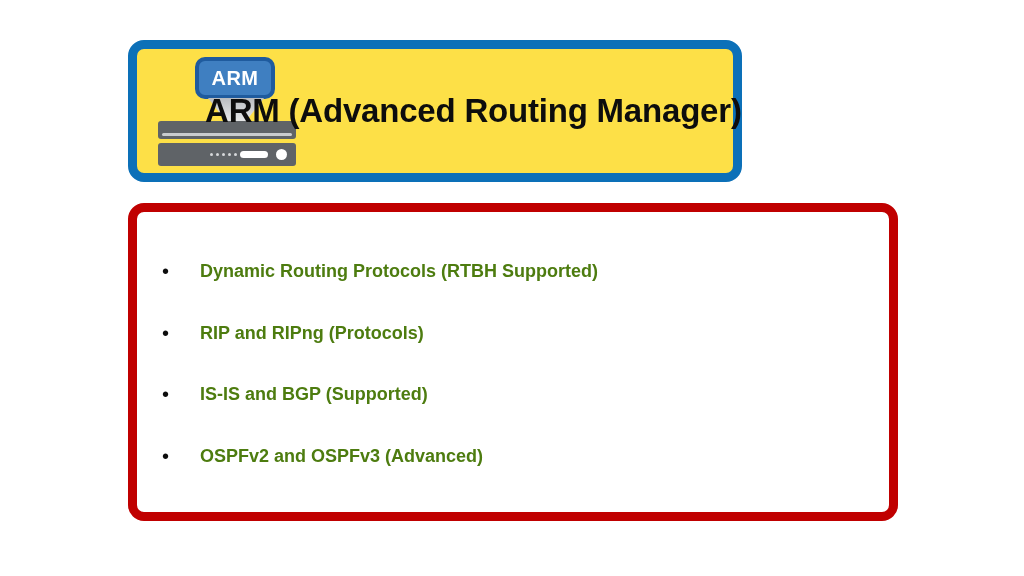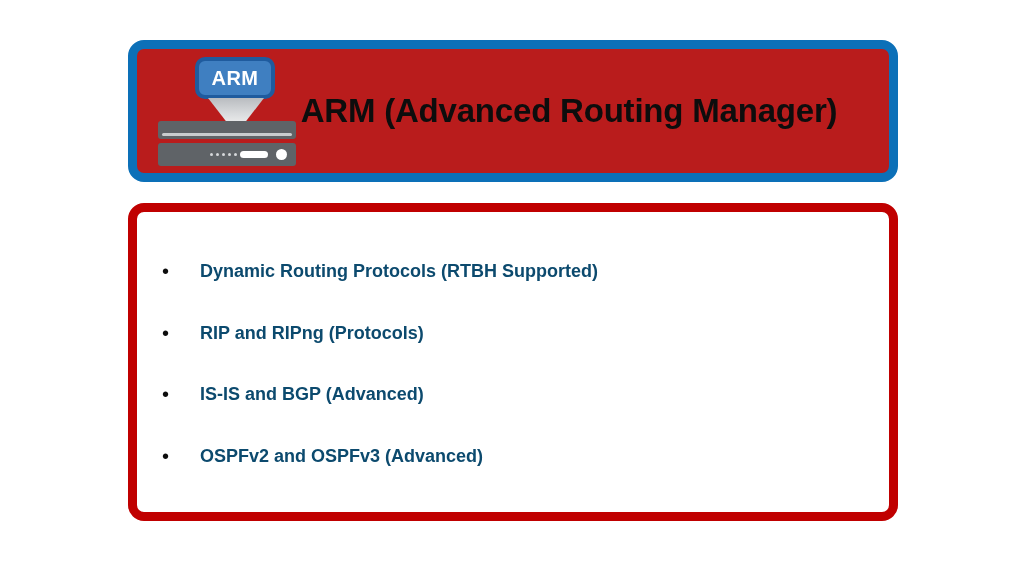--- a/index.html
+++ b/index.html
@@ -19,24 +19,24 @@
     position: absolute;
     inset: 0;
     background: #ffffff;
   }
 
   
   .header-box {
     position: absolute;
     left: 128px;
     top: 40px;
-    width: 770px;
+    width: 614px;
     height: 142px;
     box-sizing: border-box;
-    background: #b91c1c;
+    background: #fde047;
     border: 9px solid #0c70b8;
     border-radius: 16px;
     display: flex;
     align-items: center;
   }
 
   .header-icon {
     position: absolute;
     left: 16px;
     top: 50%;
@@ -146,21 +146,21 @@
     background: #ffffff;
   }
 
   .header-title {
     position: absolute;
     left: 0;
     right: 0;
     top: 50%;
     transform: translateY(-50%);
     text-align: center;
-    padding-left: 112px;
+    padding-left: 68px;
     font-size: 33px;
     font-weight: bold;
     color: #0d0d0d;
     letter-spacing: -0.2px;
     white-space: nowrap;
   }
 
   
   .body-box {
     position: absolute;
@@ -194,21 +194,21 @@
     text-align: left;
     padding-left: 7px;
     box-sizing: border-box;
     font-size: 20px;
     line-height: 22px;
     color: #0d0d0d;
   }
   .bullet-text {
     font-size: 18px;
     font-weight: bold;
-    color: #0c4a6e;
+    color: #4d7c0f;
     line-height: 22px;
     white-space: nowrap;
   }
 </style>
 </head>
 <body>
 
 <div class="slide">
 
   <div class="header-box">
@@ -251,21 +251,21 @@
         <span class="bullet-text">Dynamic Routing Protocols (RTBH Supported)</span>
       </li>
 
       <li class="bullet-item">
         <span class="bullet-marker">•</span>
         <span class="bullet-text">RIP and RIPng (Protocols)</span>
       </li>
 
       <li class="bullet-item">
         <span class="bullet-marker">•</span>
-        <span class="bullet-text">IS-IS and BGP (Advanced)</span>
+        <span class="bullet-text">IS-IS and BGP (Supported)</span>
       </li>
 
       <li class="bullet-item">
         <span class="bullet-marker">•</span>
         <span class="bullet-text">OSPFv2 and OSPFv3 (Advanced)</span>
       </li>
 
     </ul>
   </div>
 

